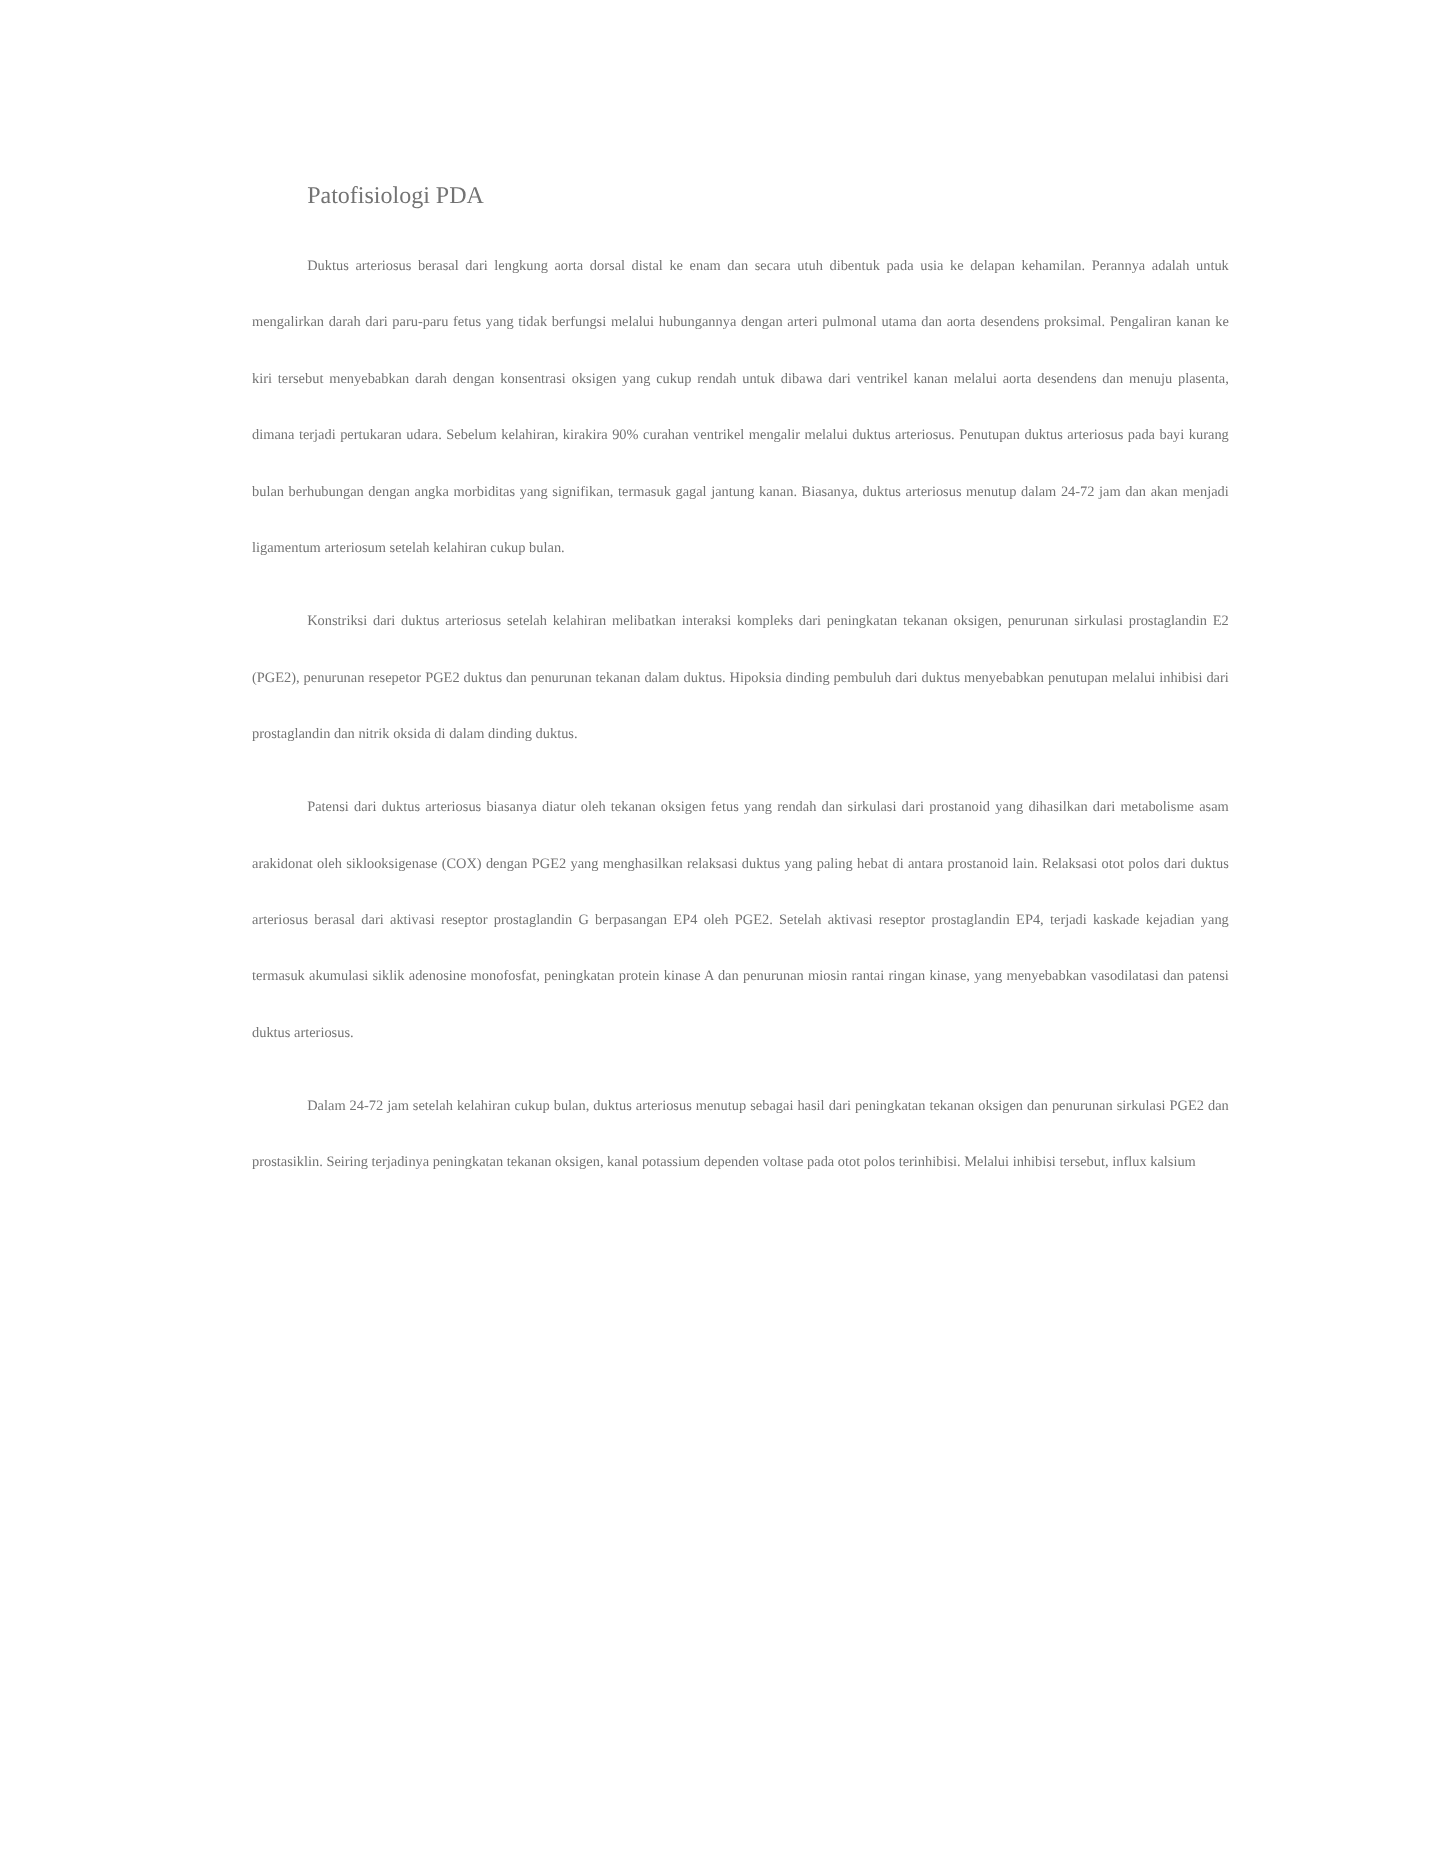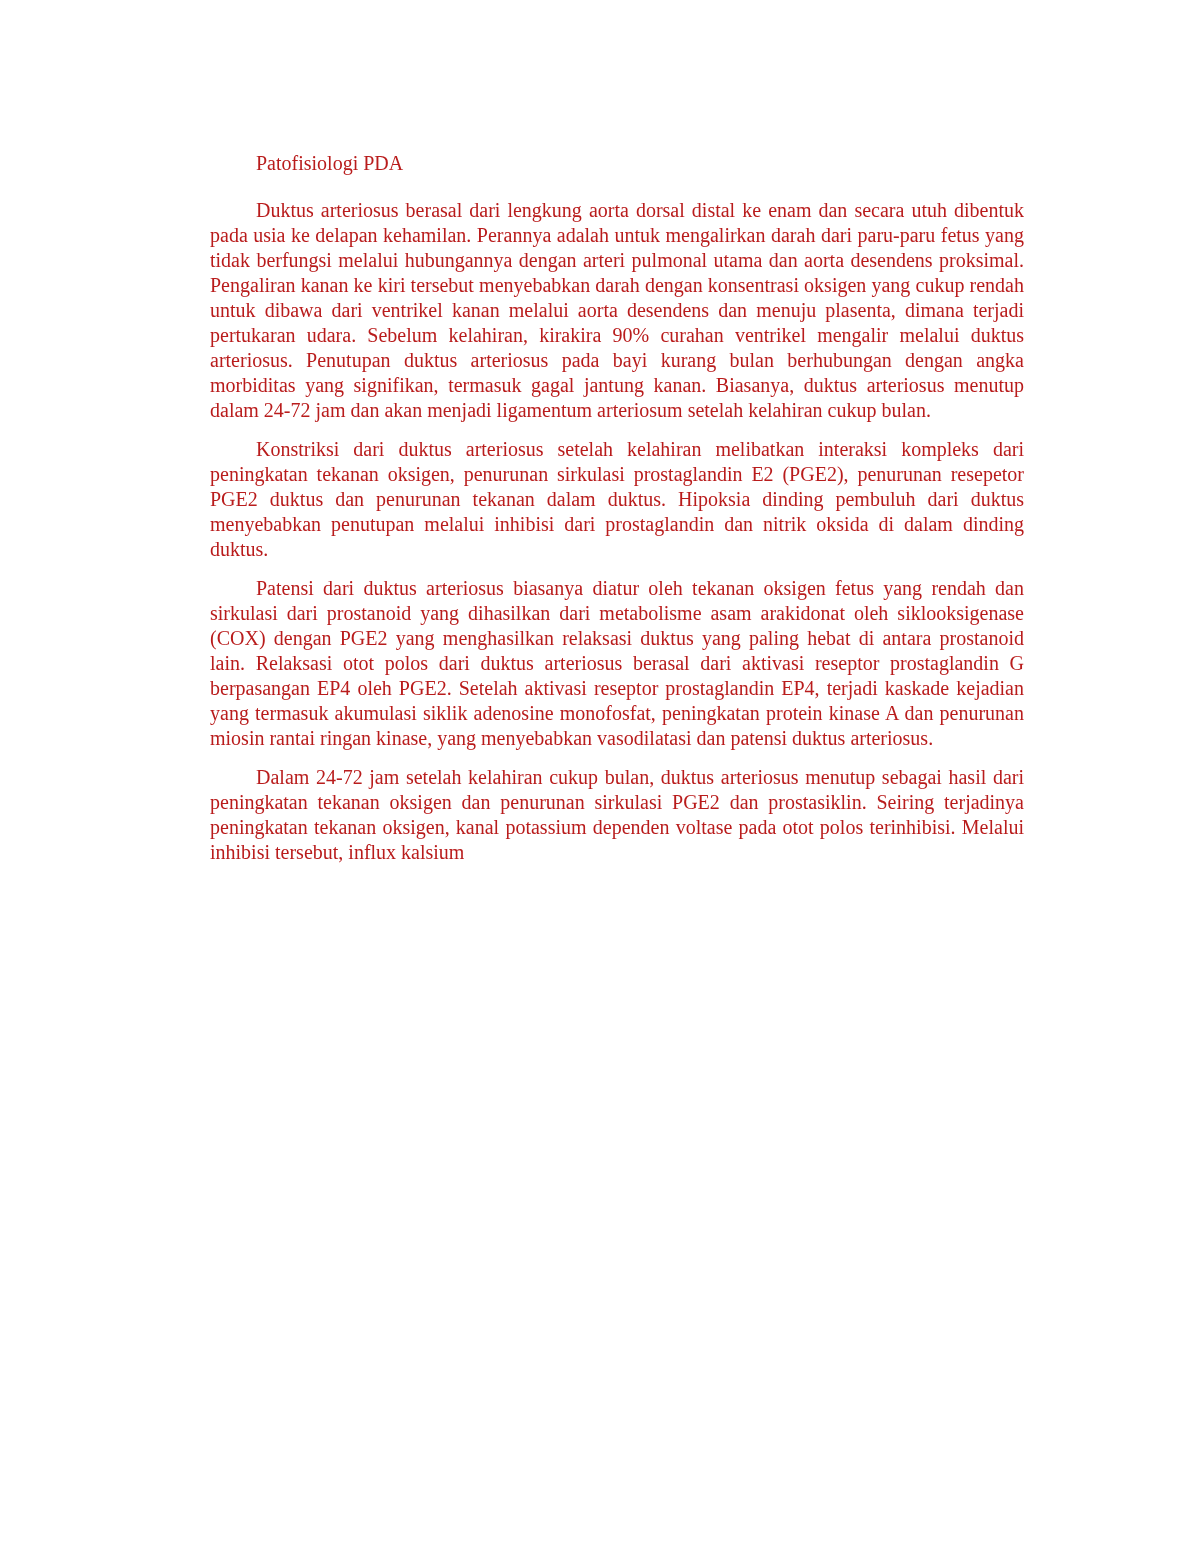--- a/index.html
+++ b/index.html
@@ -8,33 +8,33 @@
     background: #ffffff;
   }
   .page {
     position: relative;
     width: 1200px;
     min-height: 1553px;
     background: #ffffff;
     box-sizing: border-box;
     padding: 143px 176px 40px 210px;
     font-family: "Liberation Serif", "DejaVu Serif", serif;
-    color: #b91c1c;
+    color: #737373;
     overflow: hidden;
   }
   .doc-title {
     font-size: 20px;
     line-height: 41px;
     margin: 0 0 14px 0;
     text-indent: 46px;
     font-weight: 400;
   }
   .para {
-    font-size: 20px;
-    line-height: 25px;
+    font-size: 12px;
+    line-height: 47px;
     margin: 0 0 14px 0;
     text-indent: 46px;
     text-align: justify;
     text-justify: inter-word;
   }
 </style>
 </head>
 <body>
 
 <div class="page">

